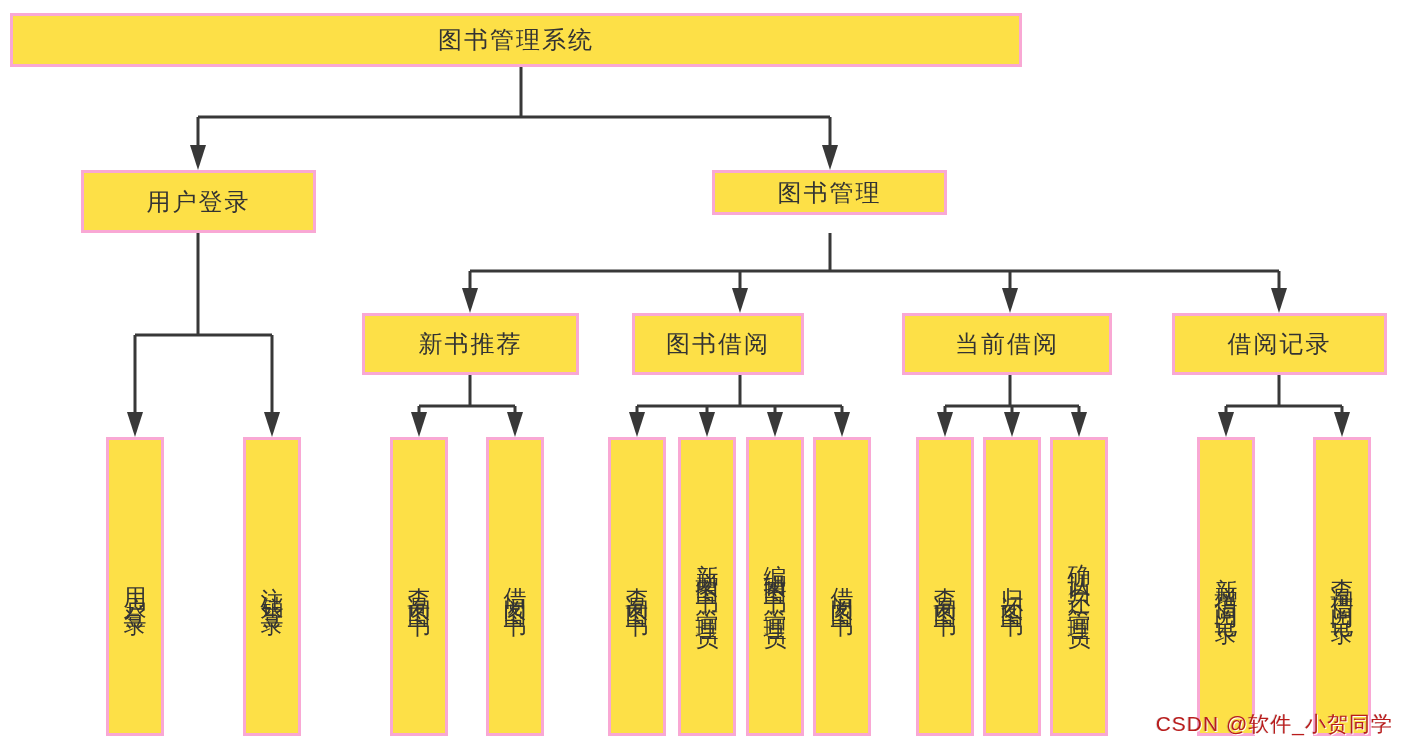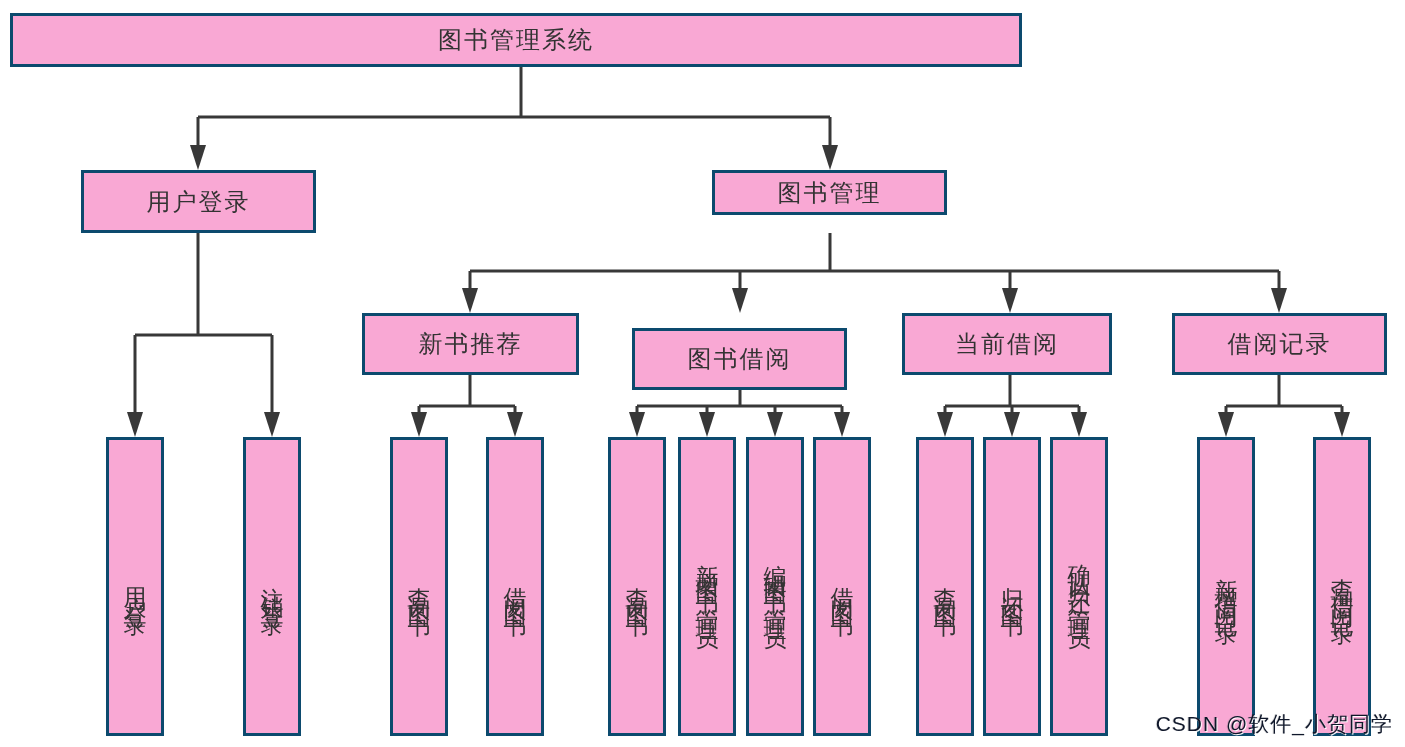--- a/index.html
+++ b/index.html
@@ -3,49 +3,49 @@
 <meta charset="utf-8">
 <style>
   html,body{margin:0;padding:0;}
   body{
     width:1405px;height:747px;position:relative;background:#ffffff;
     font-family:"Liberation Sans","DejaVu Sans",sans-serif;
     overflow:hidden;
   }
   #connectors{position:absolute;left:0;top:0;width:1405px;height:747px;pointer-events:none;}
   .node,.leaf{
-    position:absolute;background:#f9a8d4;border:3px solid #0c4a6e;
+    position:absolute;background:#fde047;border:3px solid #f9a8d4;
     box-sizing:border-box;display:flex;align-items:center;justify-content:center;
     color:#333333;
   }
   .node{font-size:24px;letter-spacing:2px;white-space:nowrap;}
   .leaf{
     writing-mode:vertical-rl;text-orientation:mixed;
     font-size:23px;letter-spacing:9px;line-height:1;
     width:58px;top:437px;height:299px;
   }
   
   .b-root{left:10px;top:13px;width:1012px;height:54px;}
   
   .b-l1a{left:81px;top:170px;width:235px;height:63px;}
   .b-l1b{left:712px;top:170px;width:235px;height:45px;}
   
   .b-l2a{left:362px;top:313px;width:217px;height:62px;}
-  .b-l2b{left:632px;top:328px;width:215px;height:62px;}
+  .b-l2b{left:632px;top:313px;width:172px;height:62px;}
   .b-l2c{left:902px;top:313px;width:210px;height:62px;}
   .b-l2d{left:1172px;top:313px;width:215px;height:62px;}
   
   .b-f01{left:106px;}  .b-f02{left:243px;}
   .b-f03{left:390px;}  .b-f04{left:486px;}
   .b-f05{left:608px;}  .b-f06{left:678px;}  .b-f07{left:746px;}  .b-f08{left:813px;}
   .b-f09{left:916px;}  .b-f10{left:983px;}  .b-f11{left:1050px;}
   .b-f12{left:1197px;} .b-f13{left:1313px;}
   .watermark{
     position:absolute;right:12px;bottom:9px;
-    font-size:21px;letter-spacing:1px;color:#0f172a;
+    font-size:21px;letter-spacing:1px;color:#b91c1c;
     text-shadow:1px 1px 0 rgba(255,255,255,.95), -1px 0 0 rgba(120,120,120,.25);
     white-space:nowrap;
   }
 </style>
 </head>
 <body>
 
 <svg id="connectors" viewBox="0 0 1405 747" xmlns="http://www.w3.org/2000/svg" aria-hidden="true">
   <g stroke="#383838" stroke-width="3" fill="none">
     <path d="M521 67 V117 M198 117 H830 M198 117 V147 M830 117 V147

